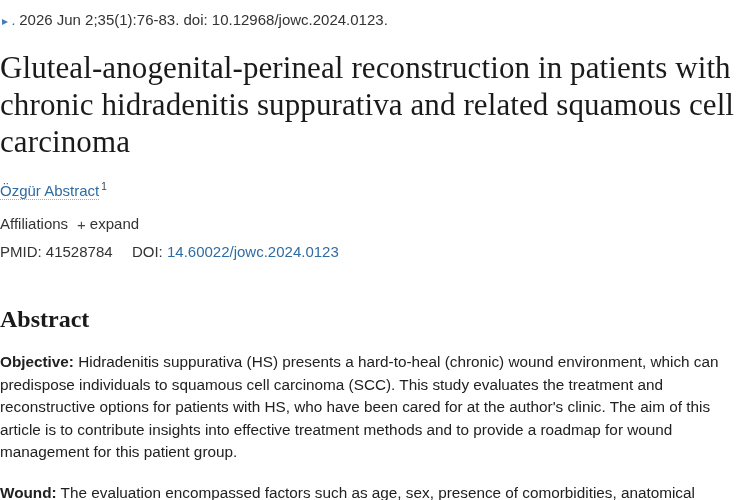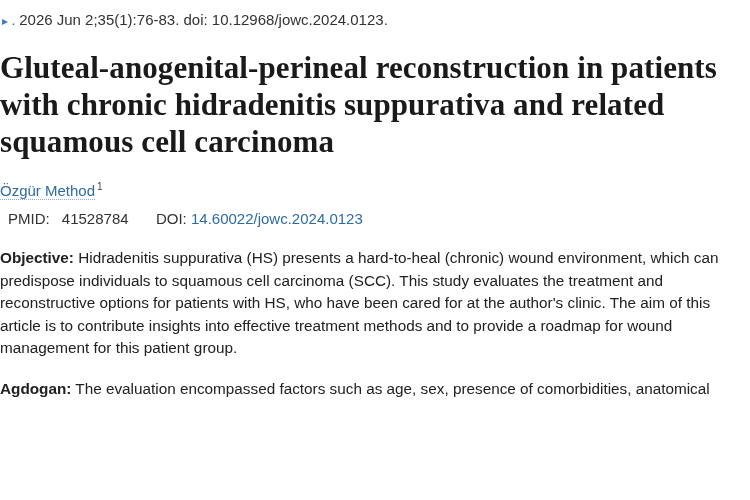--- a/index.html
+++ b/index.html
@@ -40,21 +40,21 @@
   }
   .cit-rest {
     color: #333333;
     margin-left: 3px;
   }
   
   h1.title {
     font-family: "Liberation Serif", serif;
     font-size: 31px;
     line-height: 37px;
-    font-weight: 700;
+    font-weight: 400;
     color: #1a1a1a;
     margin: 18px 0 0 0;
     letter-spacing: 0.1px;
     max-width: 748px;
   }
   
   .authors {
     margin-top: 17px;
     font-size: 15px;
     line-height: 20px;
@@ -98,21 +98,21 @@
   .expand-text {
     color: #333333;
   }
   
   .ids-row {
     margin-top: 8px;
     font-size: 15px;
     line-height: 20px;
     color: #333333;
   }
-  .ids-row .label { color: #333333; margin-left: 8px; }
+  .ids-row .label { color: #333333; }
   .ids-row .doi-link {
     color: #2e6ca4;
     text-decoration: none;
   }
   .ids-row .gap { display: inline-block; width: 11px; }
   
   h2.abstract-h {
     font-family: "Liberation Serif", serif;
     font-size: 24px;
     line-height: 28px;
@@ -138,34 +138,42 @@
 
   <div class="cit-line">
     <span class="cit-chevron">▸</span>
     <span class="cit-journal">.</span>
     <span class="cit-rest">2026 Jun 2;35(1):76-83. doi: 10.12968/jowc.2024.0123.</span>
   </div>
 
   <h1 class="title">Gluteal-anogenital-perineal reconstruction in patients with chronic hidradenitis suppurativa and related squamous cell carcinoma</h1>
 
   <div class="authors">
-    <span class="author-name">Özgür Method</span><span class="author-sup">1</span>
+    <span class="author-name">Özgür Abstract</span><span class="author-sup">1</span>
   </div>
 
+  <div class="affil-row">
+    <span class="affil-label">Affiliations</span>
+    <span class="expand-btn">
+      <span class="plus-icon">+</span>
+      <span class="expand-text">expand</span>
+    </span>
+  </div>
 
   <div class="ids-row">
     <span class="label">PMID:</span>
     <span class="label">41528784</span>
     <span class="gap"></span>
     <span class="label">DOI:</span>
     <a class="doi-link" href="#">14.60022/jowc.2024.0123</a>
   </div>
 
+  <h2 class="abstract-h">Abstract</h2>
 
   <p class="abs-para">
     <span class="abs-label">Objective:</span><span> Hidradenitis suppurativa (HS) presents a hard-to-heal (chronic) wound environment, which can predispose individuals to squamous cell carcinoma (SCC). This study evaluates the treatment and reconstructive options for patients with HS, who have been cared for at the author's clinic. The aim of this article is to contribute insights into effective treatment methods and to provide a roadmap for wound management for this patient group.</span>
   </p>
 
   <p class="abs-para">
-    <span class="abs-label">Agdogan:</span><span> The evaluation encompassed factors such as age, sex, presence of comorbidities, anatomical</span>
+    <span class="abs-label">Wound:</span><span> The evaluation encompassed factors such as age, sex, presence of comorbidities, anatomical</span>
   </p>
 
 </div>
 
 </body></html>

